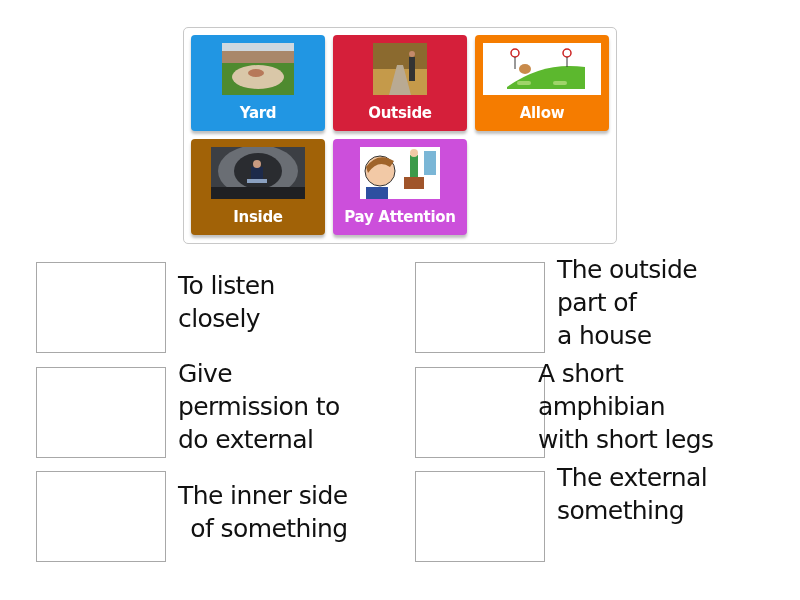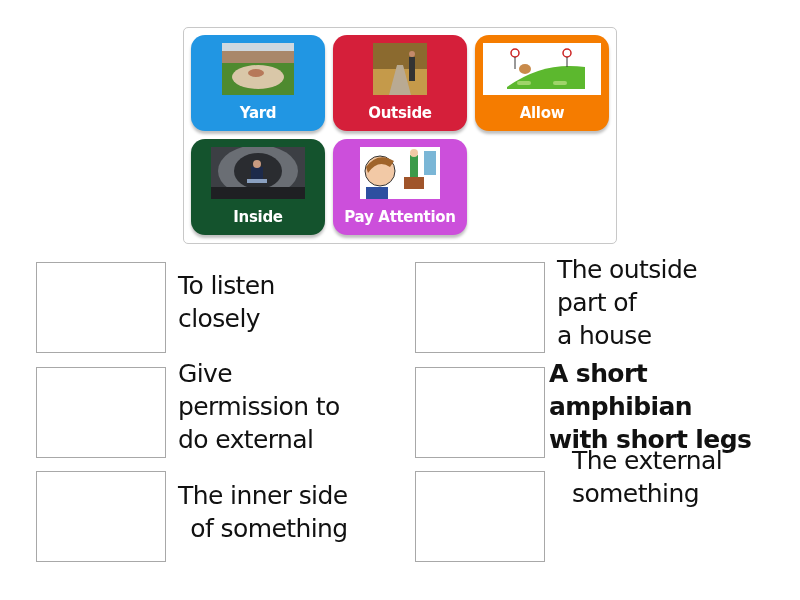--- a/index.html
+++ b/index.html
@@ -4,21 +4,21 @@
   <style>
     * { box-sizing: border-box; margin: 0; padding: 0; }
     html, body { width: 800px; height: 600px; background: #ffffff; overflow: hidden; }
     body { position: relative; font-family: "DejaVu Sans", sans-serif; }
 
     .tray {
       position: absolute; left: 183px; top: 27px; width: 434px; height: 217px;
       border: 1px solid #c8c8c8; border-radius: 5px; background: #fff;
     }
     .tile {
-      position: absolute; width: 134px; height: 96px; border-radius: 14px;
+      position: absolute; width: 134px; height: 96px; border-radius: 4px;
       box-shadow: 0 3px 3px rgba(0,0,0,0.25);
       cursor: pointer; color: #fff;
     }
     .tile .pic {
       position: absolute; top: 8px; left: 50%; transform: translateX(-50%);
       height: 52px; overflow: hidden;
     }
     .tile .pic svg { display: block; width: 100%; height: 100%; }
     .tile .label {
       position: absolute; left: 0; right: 0; bottom: 9px; text-align: center;
@@ -76,21 +76,21 @@
         <circle cx="84" cy="10" r="4" fill="#fff" stroke="#c22" stroke-width="1.5"></circle>
         <line x1="84" y1="14" x2="84" y2="24" stroke="#333"></line>
         <ellipse cx="42" cy="26" rx="6" ry="5" fill="#c88a4a"></ellipse>
         <rect x="34" y="38" width="14" height="4" rx="2" fill="#9fd46a"></rect>
         <rect x="70" y="38" width="14" height="4" rx="2" fill="#9fd46a"></rect>
       </svg>
     </div>
     <div class="label">Allow</div>
   </div>
 
-  <div class="tile" style="left:7px;top:111px;background:#14532d;">
+  <div class="tile" style="left:7px;top:111px;background:#a16207;">
     <div class="pic" style="width:94px;">
       <svg viewBox="0 0 94 52" preserveAspectRatio="none">
         <rect width="94" height="52" fill="#3c3f44"></rect>
         <ellipse cx="47" cy="24" rx="40" ry="26" fill="#6a6e74"></ellipse>
         <ellipse cx="47" cy="24" rx="24" ry="18" fill="#2a2c30"></ellipse>
         <rect y="40" width="94" height="12" fill="#1f2023"></rect>
         <rect x="40" y="20" width="12" height="14" fill="#1d2a4a"></rect>
         <circle cx="46" cy="17" r="4" fill="#c89a80"></circle>
         <rect x="36" y="32" width="20" height="4" fill="#8aa0c0"></rect>
       </svg>
@@ -136,23 +136,23 @@
 </div>
 
 <div class="drop" style="left:415px;top:262px;"></div>
 <div class="desc" style="left:557px;top:253px;">
   <div>The outside</div>
   <div>part of</div>
   <div>a house</div>
 </div>
 
 <div class="drop" style="left:415px;top:367px;"></div>
-<div class="desc" style="left:549px;top:357px;font-weight:bold;">
+<div class="desc" style="left:538px;top:357px;">
   <div>A short</div>
   <div>amphibian</div>
   <div>with short legs</div>
 </div>
 
 <div class="drop" style="left:415px;top:471px;"></div>
-<div class="desc" style="left:557px;top:444px;margin-left:15px;">
+<div class="desc" style="left:557px;top:461px;">
   <div>The external</div>
   <div>something</div>
 </div>
 
 </body></html>

